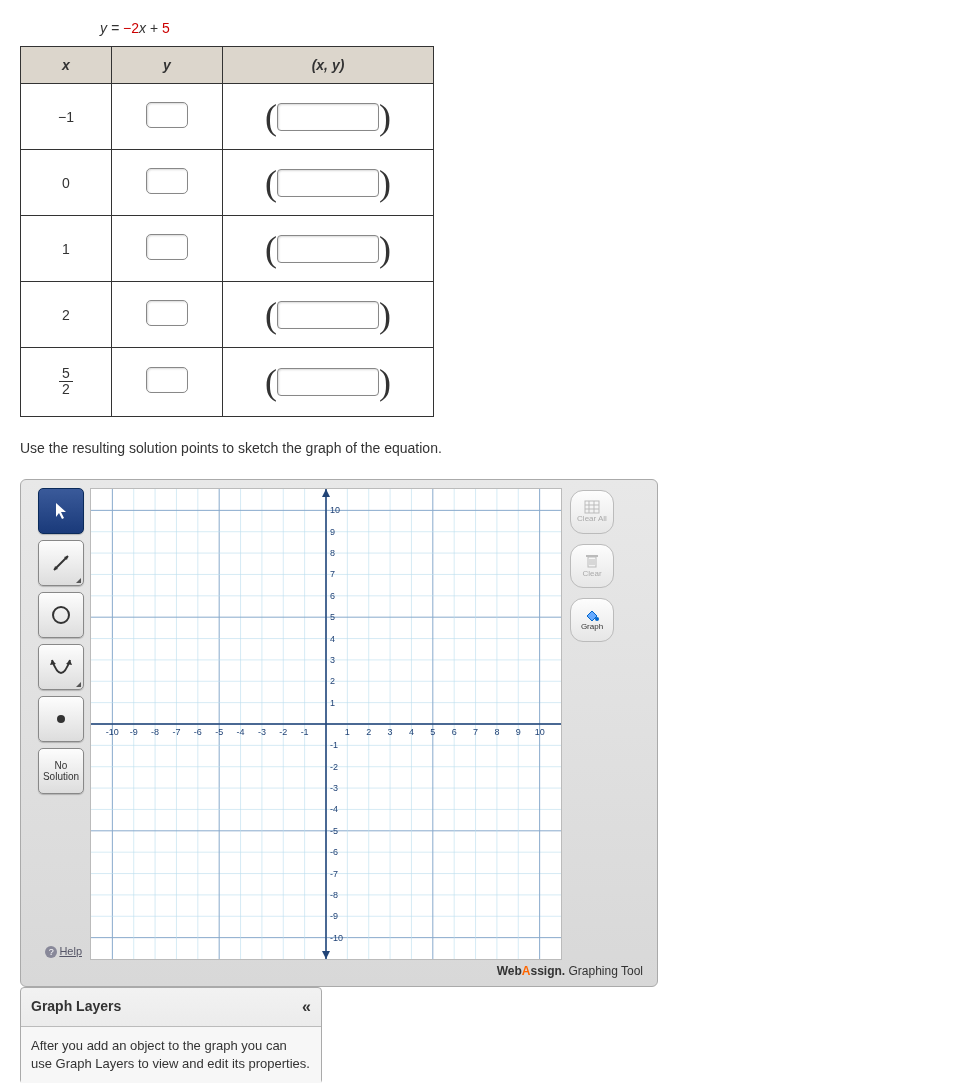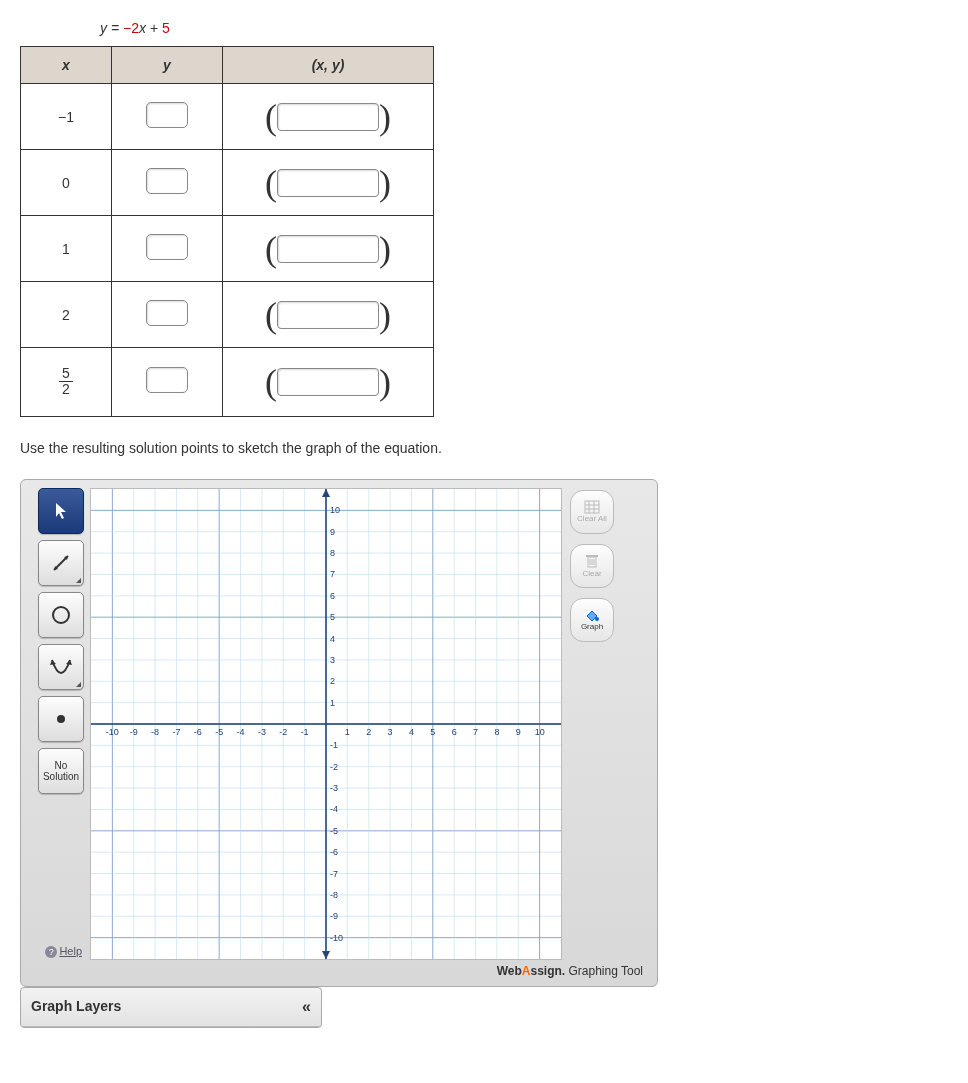--- a/index.html
+++ b/index.html
@@ -247,14 +247,15 @@
   </div>
  </div>
  <div class="brand"><b><span>Web</span><span class="o">A</span><span>ssign.</span></b><span> Graphing Tool</span></div>
 </div>
 
 <div class="layers">
  <div class="hdr">
         <span>Graph Layers</span>
         <span class="chev">«</span>
       </div>
+ <div class="body">After you add an object to the graph you can use Graph Layers to view and edit its properties.</div>
 </div>
 </div>
 
 </body></html>

